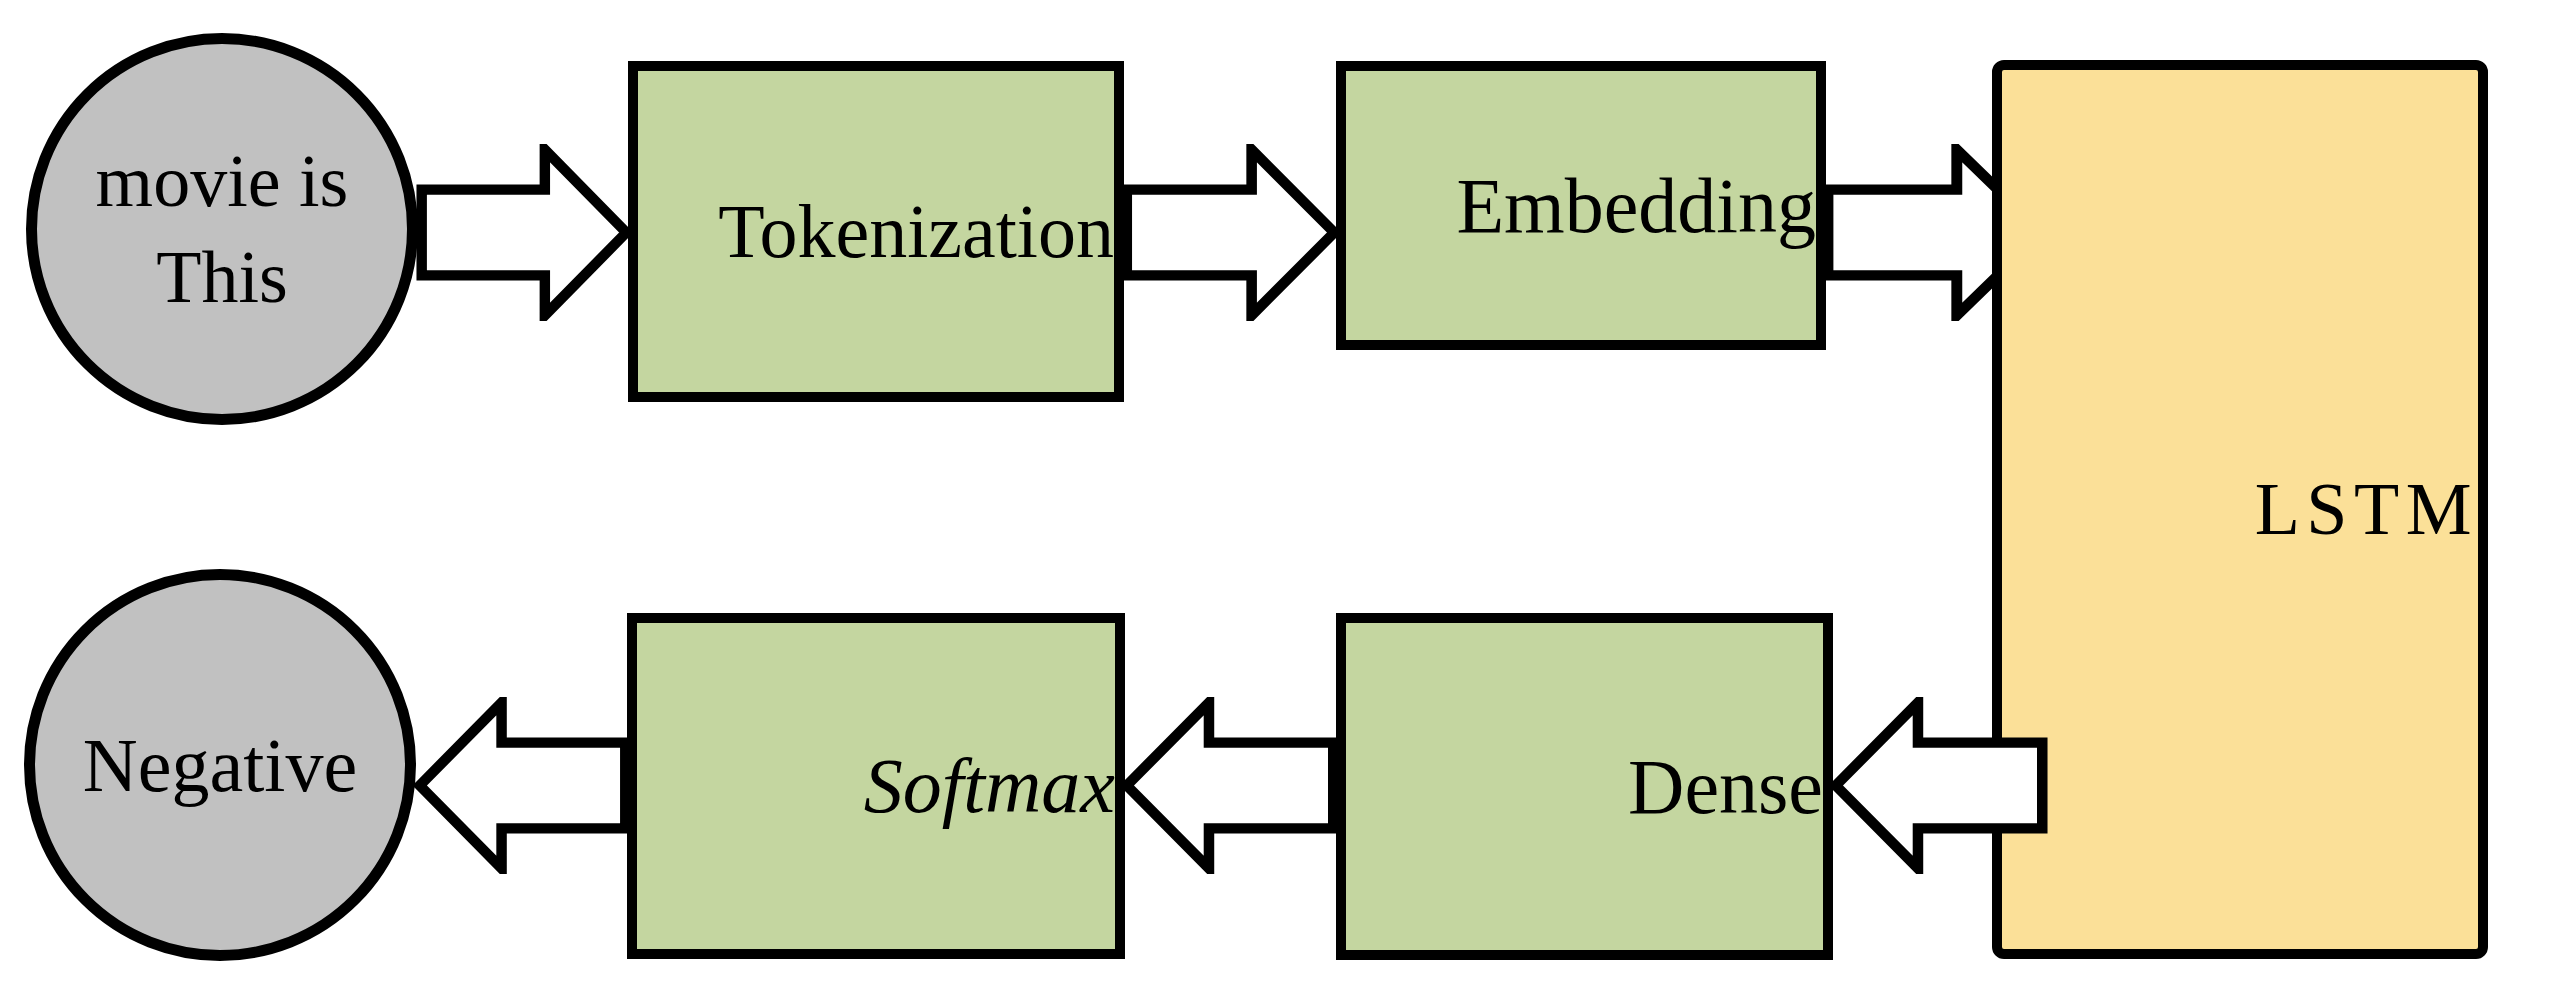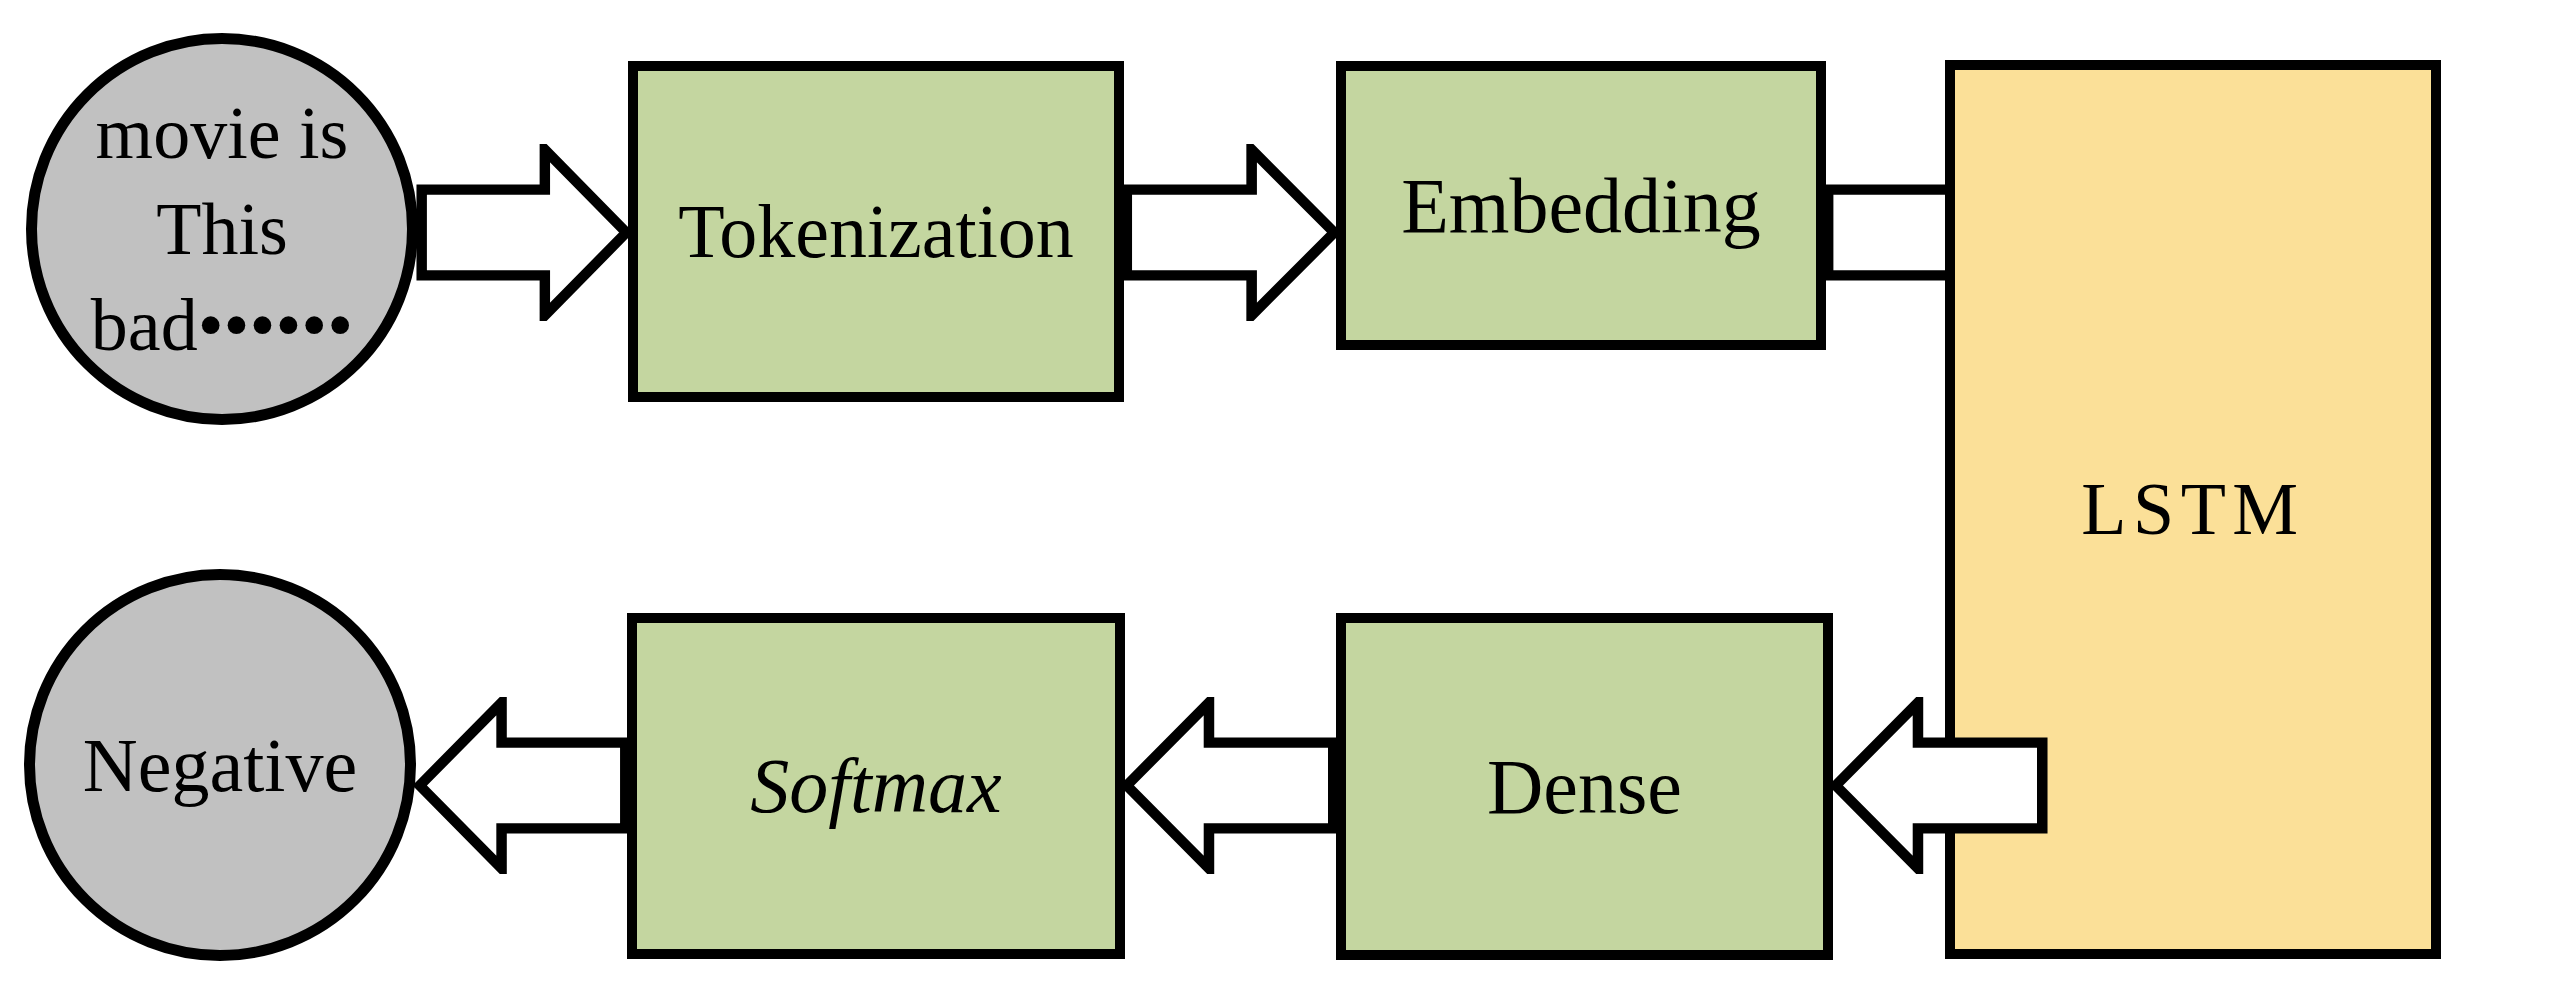--- a/index.html
+++ b/index.html
@@ -19,20 +19,21 @@
   .node {
     position: absolute;
     box-sizing: border-box;
     display: flex;
     align-items: center;
     justify-content: center;
     text-align: center;
   }
   .rect {
     border: 10.2px solid var(--stroke, #000);
+    justify-content: flex-end;
   }
   .circle {
     border: 11px solid var(--stroke, #000);
     border-radius: 50%;
     background: var(--node-gray, #c1c1c1);
   }
   .process {
     background: var(--process-green, #c4d6a0);
   }
   .lstm-box {
@@ -48,21 +49,21 @@
   #box-tokenization .label { font-size: 76px; }
   #box-embedding .label    { font-size: 78px; }
   #box-lstm .label         { font-size: 74px; letter-spacing: 6.5px; }
   #box-dense .label        { font-size: 78px; }
   #box-softmax .label      { font-size: 78px; font-style: italic; }
 
   #circle-input  { left: 26px;  top: 33px;  width: 392px; height: 392px; }
   #circle-output { left: 24px;  top: 569px; width: 392px; height: 392px; }
   #box-tokenization { left: 628px;  top: 61px;  width: 496px; height: 341px; }
   #box-embedding    { left: 1336px; top: 61px;  width: 490px; height: 289px; }
-  #box-lstm         { left: 1945px; top: 60px;  width: 496px; height: 899px; }
+  #box-lstm         { left: 1992px; top: 60px;  width: 496px; height: 899px; border-radius: 12px; }
   #box-softmax      { left: 627px;  top: 613px; width: 498px; height: 346px; }
   #box-dense        { left: 1336px; top: 613px; width: 497px; height: 347px; }
 
   .arrow {
     position: absolute;
     display: block;
   }
   .arrow svg { display: block; width: 100%; height: 100%; }
   .arrow polygon {
     fill: #ffffff;
@@ -79,21 +80,20 @@
 </style>
 </head>
 <body>
 
 <div id="diagram" style="--background: #ffffff; --stroke: #000000; --node-gray: #c1c1c1; --process-green: #c4d6a0; --lstm-yellow: #fbe098;">
 
   <div class="node circle multiline" id="circle-input">
     <span class="label">
       <span class="line">movie is</span>
       <span class="line">This</span>
-      <span class="line">bad••••••</span>
     </span>
   </div>
 
   <div class="arrow" id="arrow-1">
     <svg viewBox="0 0 228 190" preserveAspectRatio="none" aria-hidden="true">
       <polygon points="6,49 136,49 136,6 222,95 136,184 136,141 6,141"></polygon>
     </svg>
   </div>
 
   <div class="node rect process" id="box-tokenization">

